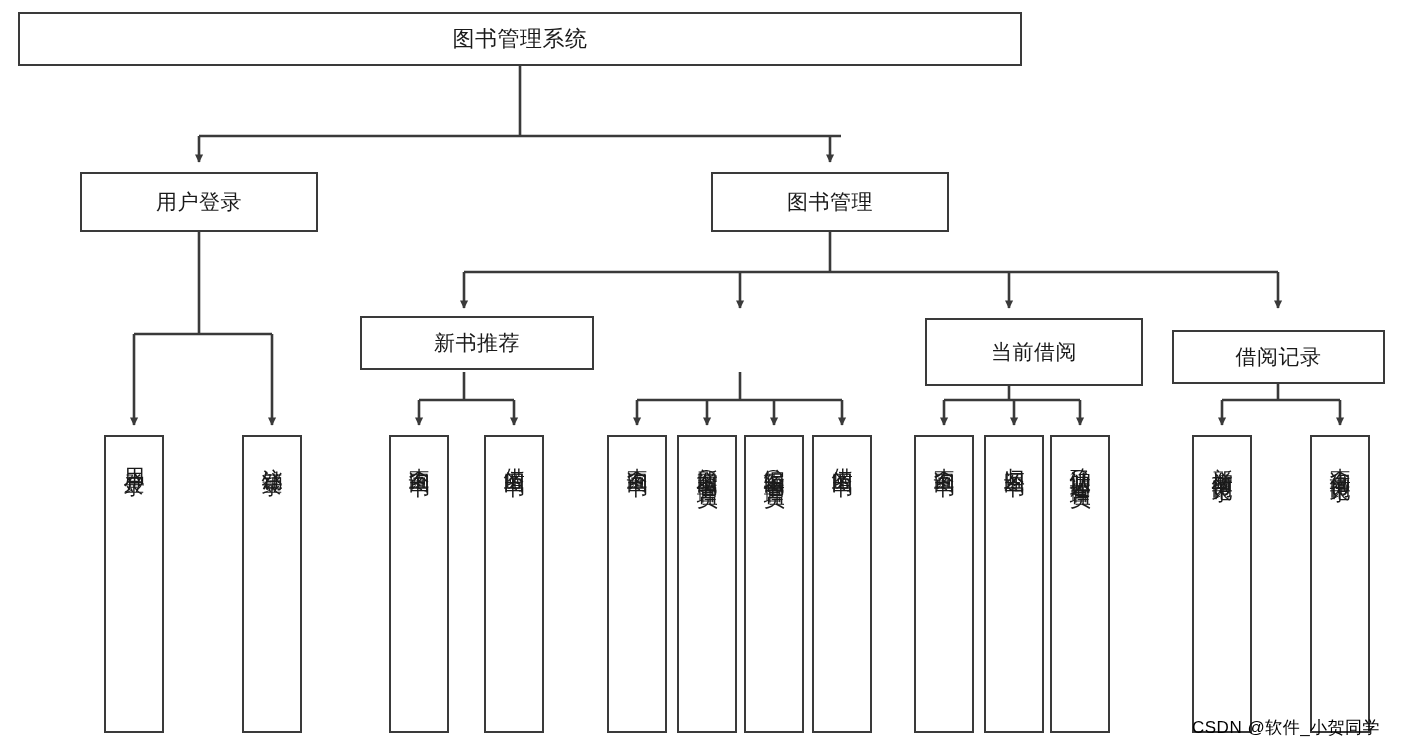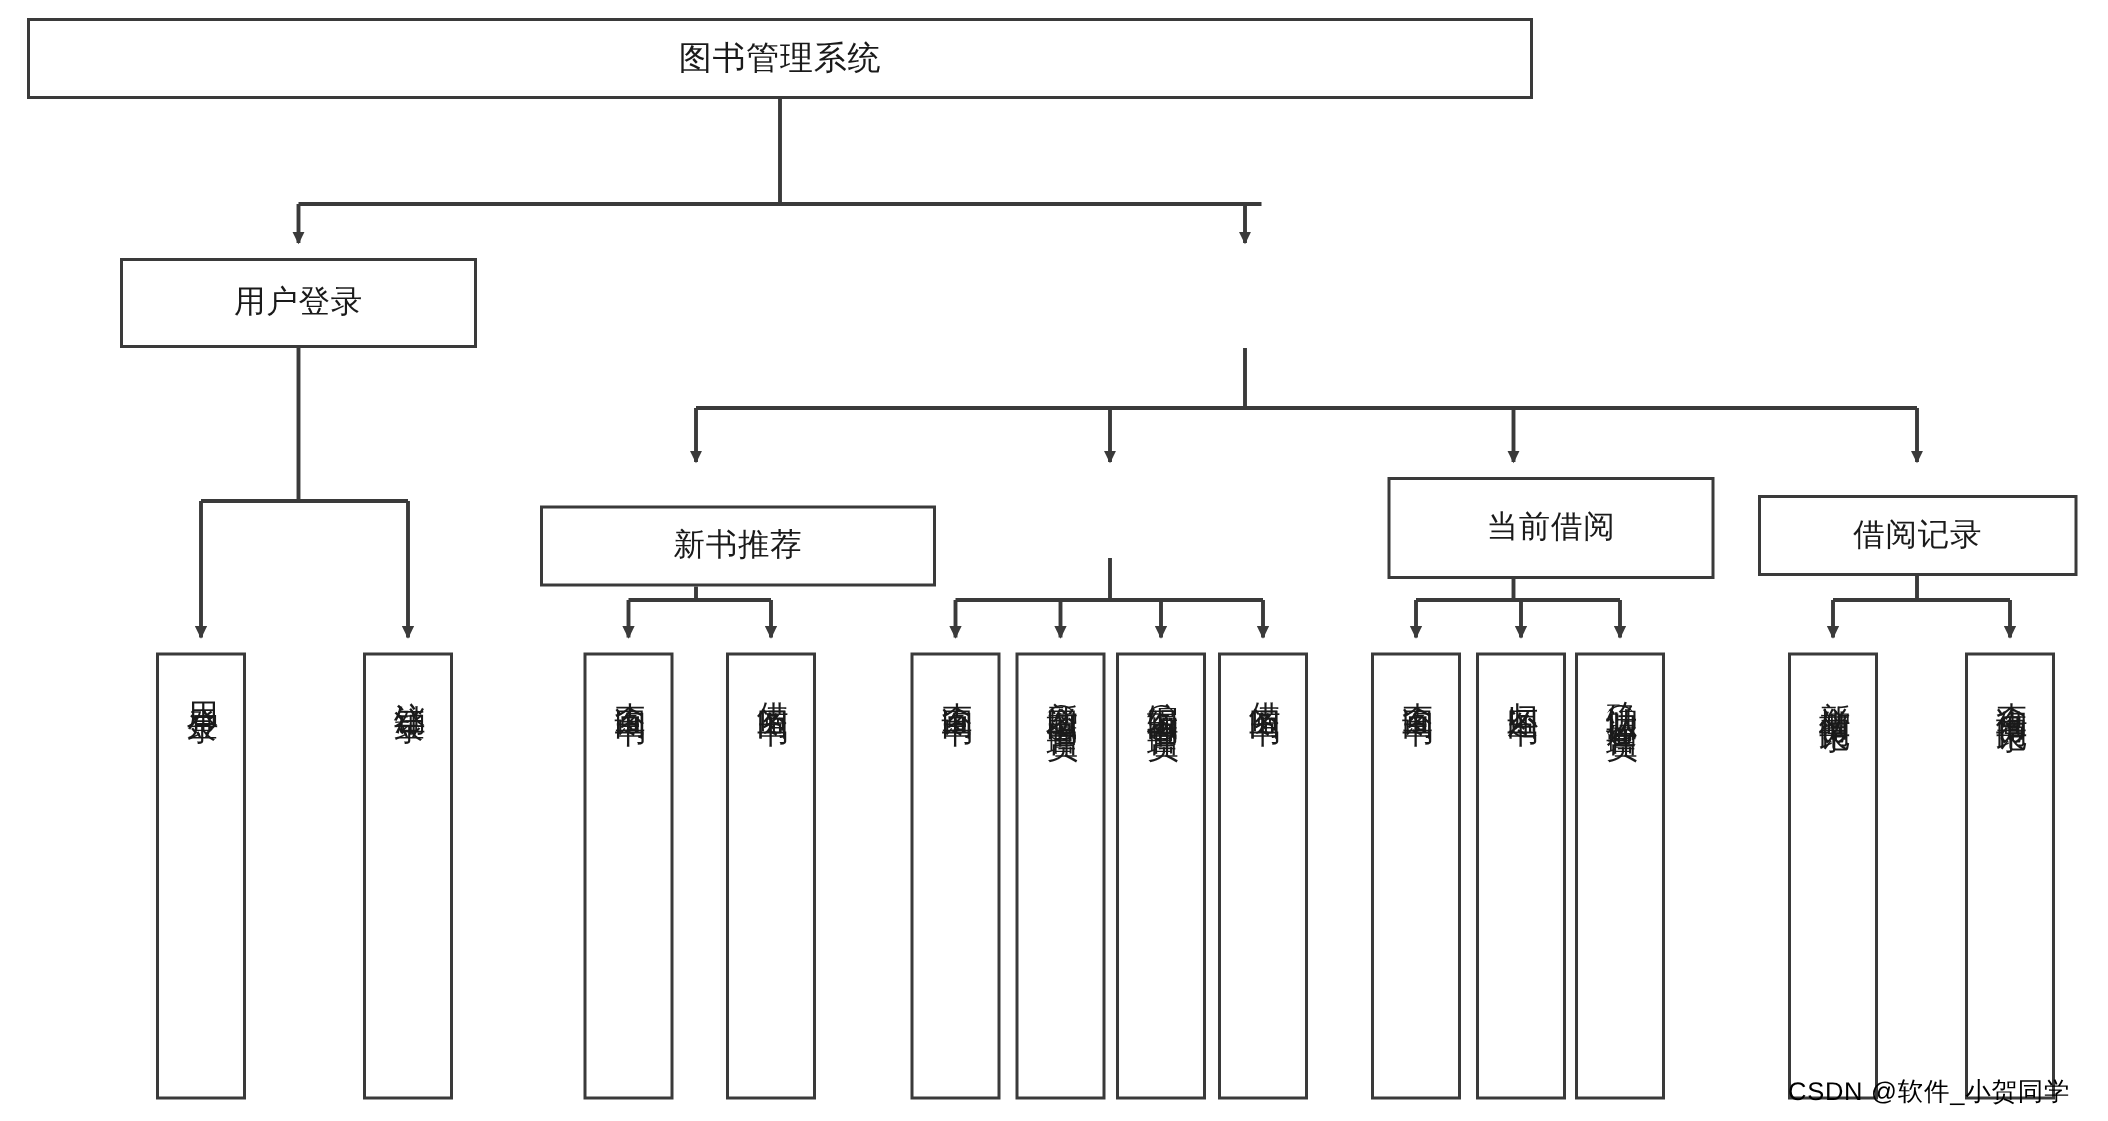--- a/index.html
+++ b/index.html
@@ -139,22 +139,25 @@
   </svg>
 
   <div class="node horiz root" style="left:18px; top:12px; width:1004px; height:54px;">
     <span class="node-label">图书管理系统</span>
   </div>
 
   <div class="node horiz" style="left:80px; top:172px; width:238px; height:60px;">
     <span class="node-label">用户登录</span>
   </div>
 
-
-  <div class="node horiz" style="left:360px; top:337px; width:264px; height:54px;">
+  <div class="node horiz" style="left:711px; top:172px; width:238px; height:60px;">
+    <span class="node-label">图书管理</span>
+  </div>
+
+  <div class="node horiz" style="left:360px; top:316px; width:234px; height:54px;">
     <span class="node-label">新书推荐</span>
   </div>
 
 
   <div class="node horiz" style="left:901px; top:318px; width:218px; height:68px;margin-left:24px;">
     <span class="node-label">当前借阅</span>
   </div>
 
   <div class="node horiz" style="left:1172px; top:330px; width:213px; height:54px;">
     <span class="node-label">借阅记录</span>

